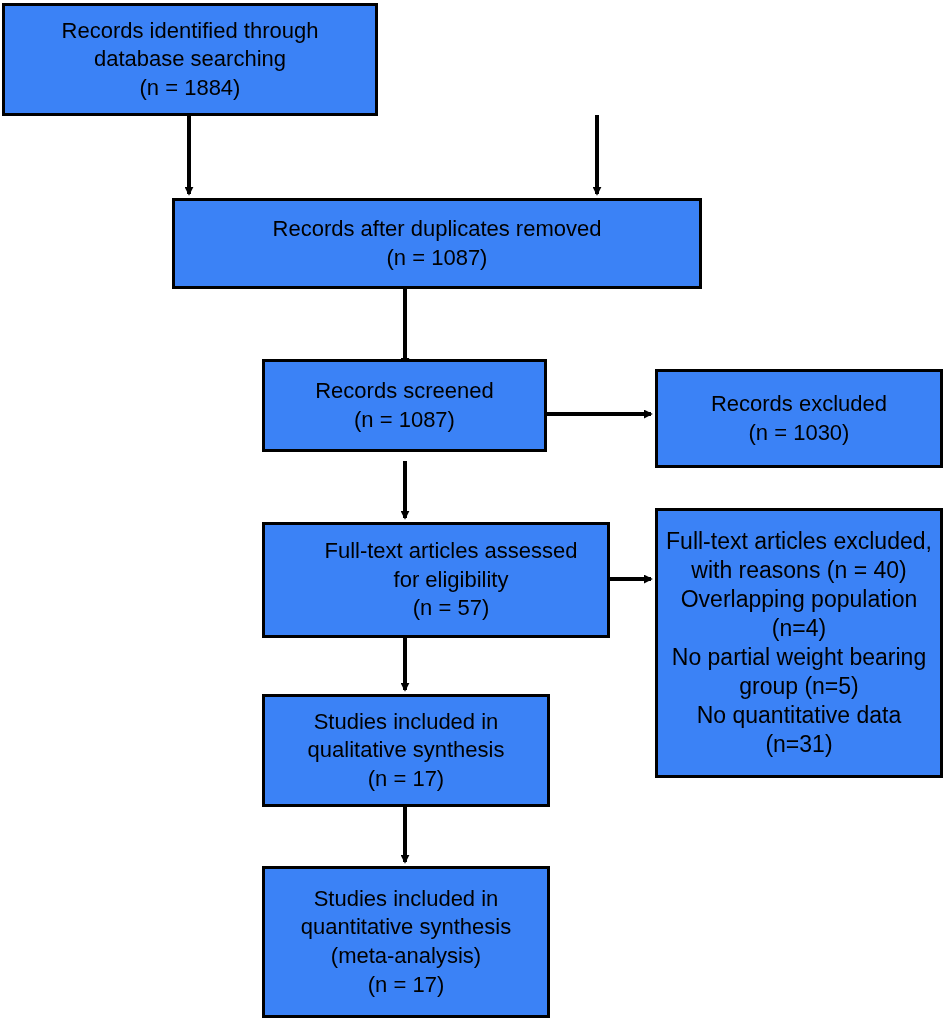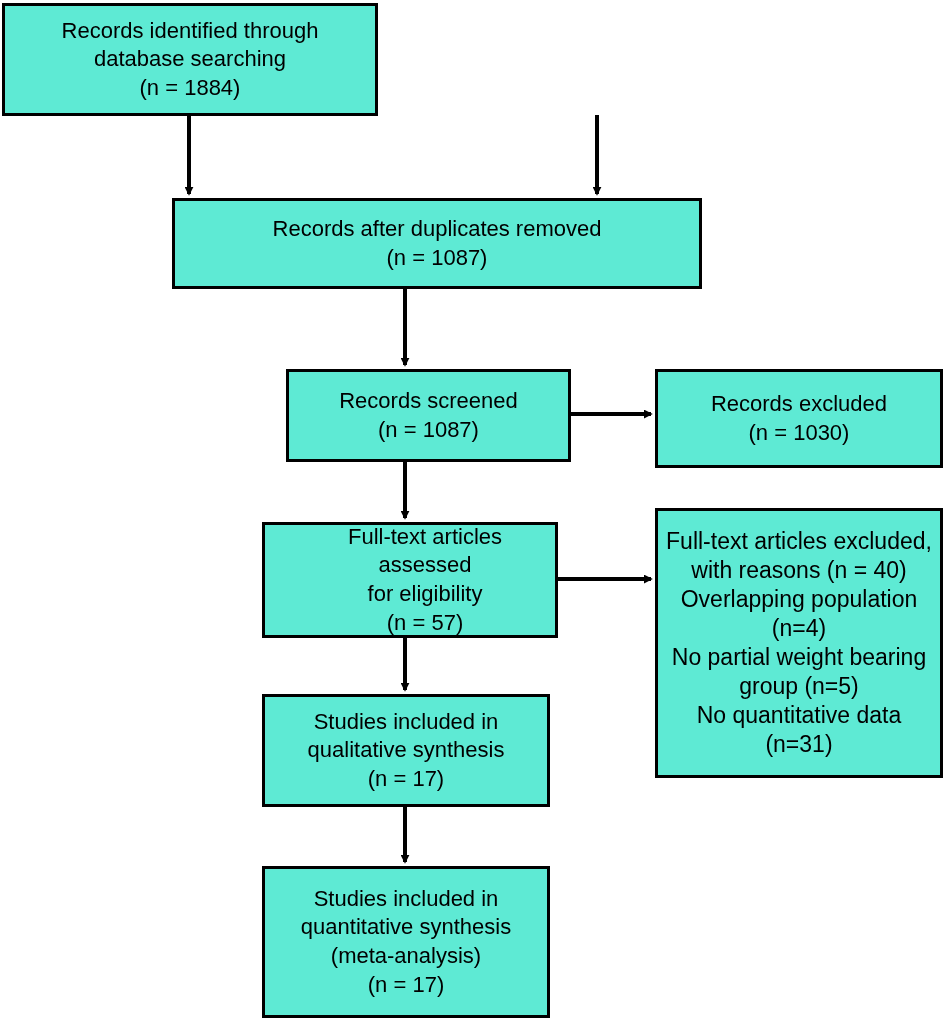--- a/index.html
+++ b/index.html
@@ -20,21 +20,21 @@
     left: 0;
     top: 0;
     width: 945px;
     height: 1022px;
     pointer-events: none;
   }
   .flow-box {
     position: absolute;
     box-sizing: border-box;
     border: 3px solid #000000;
-    background: #5eead4;
+    background: #3b82f6;
     display: flex;
     align-items: center;
     justify-content: center;
     text-align: center;
     color: #000000;
     font-size: 22px;
     line-height: 1.30;
     padding: 2px 6px;
     white-space: pre-line;
     z-index: 2;
@@ -74,27 +74,27 @@
   </svg>
 
   <div class="flow-box" style="left:2px; top:3px; width:376px; height:113px;">Records identified through
 database searching
 (n = 1884)</div>
 
 
   <div class="flow-box" style="left:172px; top:198px; width:530px; height:91px;">Records after duplicates removed
 (n = 1087)</div>
 
-  <div class="flow-box" style="left:262px; top:369px; width:285px; height:93px;margin-left:24px;">Records screened
+  <div class="flow-box" style="left:262px; top:359px; width:285px; height:93px;">Records screened
 (n = 1087)</div>
 
   <div class="flow-box" style="left:655px; top:369px; width:288px; height:99px;">Records excluded
 (n = 1030)</div>
 
-  <div class="flow-box" style="left:262px; top:522px; width:296px; height:116px;padding-left:36px;">Full-text articles assessed
+  <div class="flow-box" style="left:262px; top:522px; width:348px; height:116px;padding-left:36px;">Full-text articles assessed
 for eligibility
 (n = 57)</div>
 
   <div class="flow-box dense" style="left:655px; top:508px; width:288px; height:270px;">Full-text articles excluded,
 with reasons (n = 40)
 Overlapping population
 (n=4)
 No partial weight bearing
 group (n=5)
 No quantitative data

